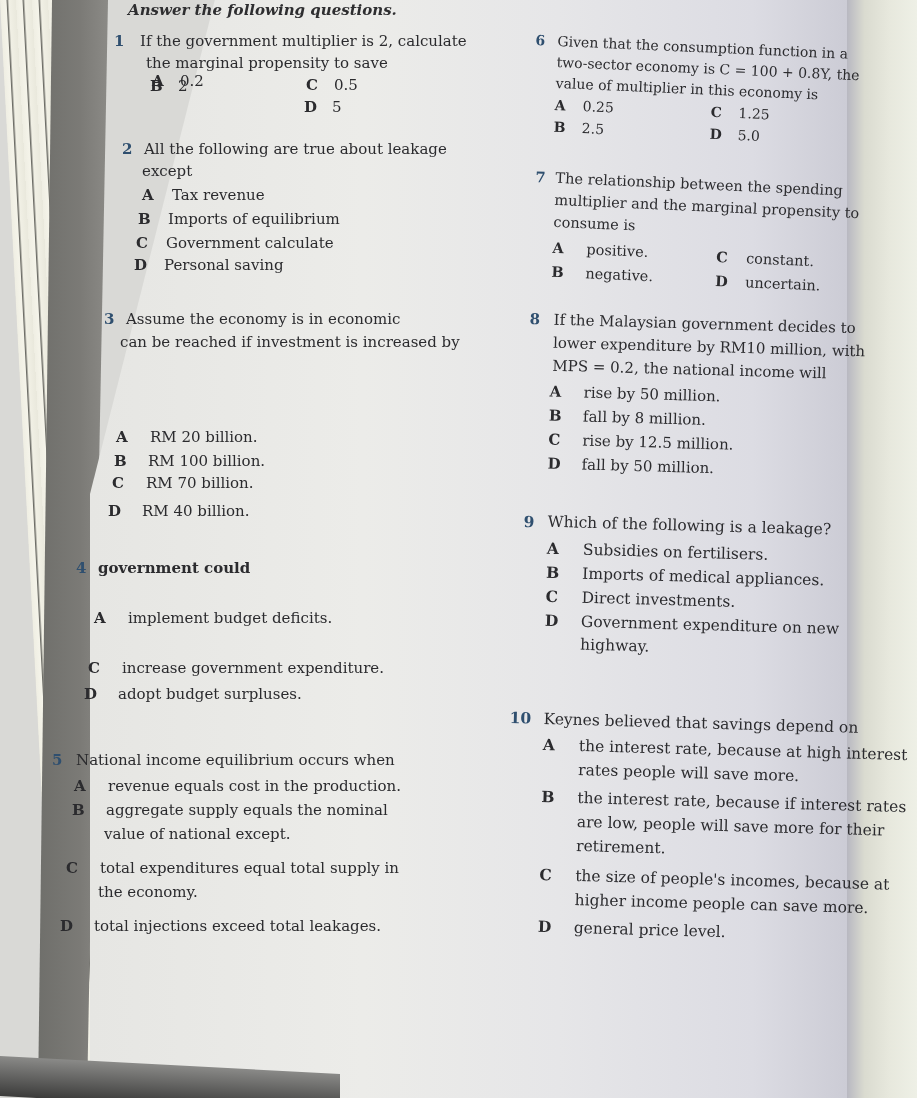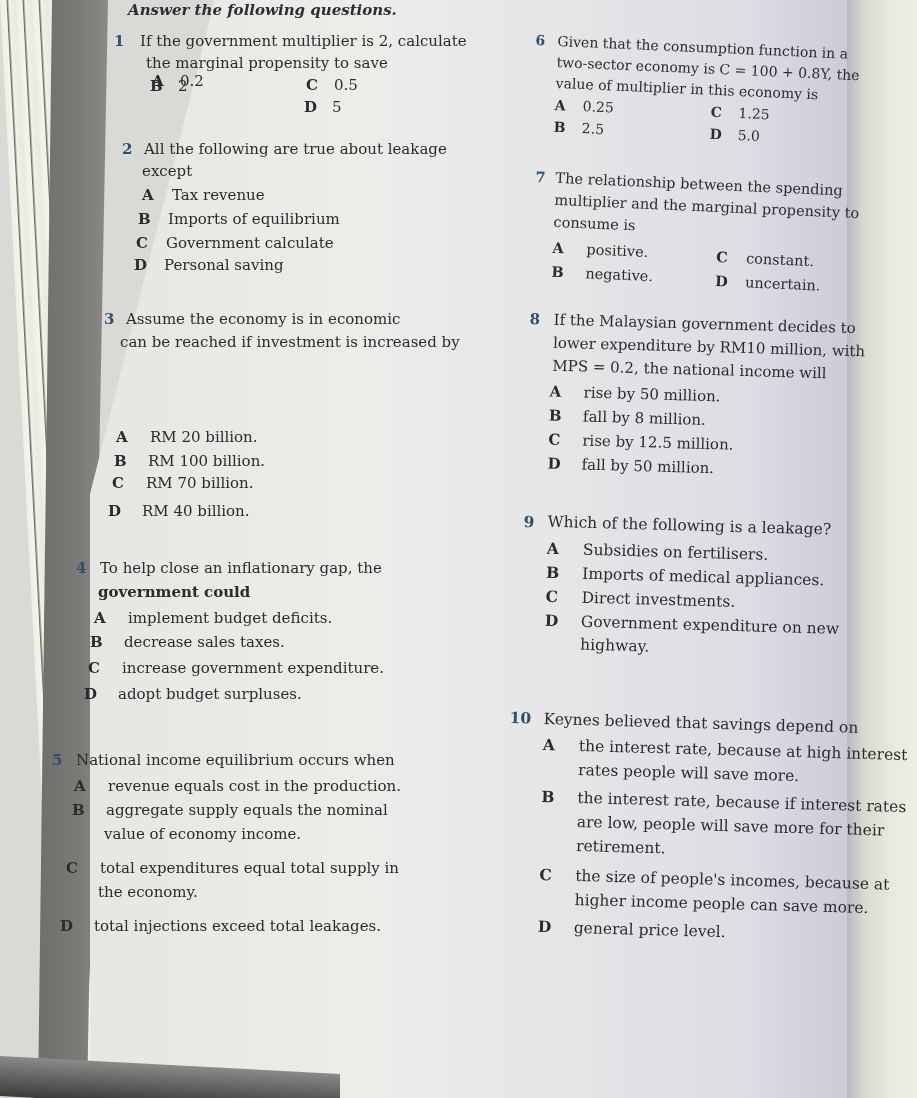--- a/index.html
+++ b/index.html
@@ -84,33 +84,31 @@
   <span class="stem" style="margin-left:22px;">Assume the economy is in economic</span>
   <span class="stem" style="margin-left:16px;">can be reached if investment is increased by</span>
   <div class="opt" style="left:12px; top:118px;"><span class="letter" style="width:34px;">A</span><span>RM 20 billion.</span></div>
   <div class="opt" style="left:10px; top:142px;"><span class="letter" style="width:34px;">B</span><span>RM 100 billion.</span></div>
   <div class="opt" style="left:8px; top:164px;"><span class="letter" style="width:34px;">C</span><span>RM 70 billion.</span></div>
   <div class="opt" style="left:4px; top:192px;"><span class="letter" style="width:34px;">D</span><span>RM 40 billion.</span></div>
 </div>
 
 <div class="q" style="left:76px; top:556px; width:400px; line-height:24px;">
   <span class="num" style="left:0; top:0;">4</span>
-  <span class="stem" style="margin-left:24px;">To help close an inflationary gap, the</span>
   <span class="stem" style="margin-left:22px;font-weight:bold;">government could</span>
   <div class="opt" style="left:18px; top:50px;"><span class="letter" style="width:34px;">A</span><span>implement budget deficits.</span></div>
-  <div class="opt" style="left:14px; top:74px;"><span class="letter" style="width:34px;">B</span><span>decrease sales taxes.</span></div>
   <div class="opt" style="left:12px; top:100px;"><span class="letter" style="width:34px;">C</span><span>increase government expenditure.</span></div>
   <div class="opt" style="left:8px; top:126px;"><span class="letter" style="width:34px;">D</span><span>adopt budget surpluses.</span></div>
 </div>
 
 <div class="q" style="left:52px; top:748px; width:420px; line-height:24px;">
   <span class="num" style="left:0; top:0;">5</span>
   <span class="stem" style="margin-left:24px;">National income equilibrium occurs when</span>
   <div class="opt" style="left:22px; top:26px;"><span class="letter" style="width:34px;">A</span><span>revenue equals cost in the production.</span></div>
-  <div class="opt" style="left:20px; top:50px;"><span class="letter" style="width:34px;">B</span><span>aggregate supply equals the nominal</span><br><span style="margin-left:32px;">value of economy income.</span></div>
+  <div class="opt" style="left:20px; top:50px;"><span class="letter" style="width:34px;">B</span><span>aggregate supply equals the nominal</span><br><span style="margin-left:32px;">value of national except.</span></div>
   <div class="opt" style="left:14px; top:108px;"><span class="letter" style="width:34px;">C</span><span>total expenditures equal total supply in</span><br><span style="margin-left:32px;">the economy.</span></div>
   <div class="opt" style="left:8px; top:166px;"><span class="letter" style="width:34px;">D</span><span>total injections exceed total leakages.</span></div>
 </div>
 
 <div class="q right" style="left:536px; top:30px; width:330px; font-size:14px; line-height:21px;">
   <span class="num" style="left:0; top:0;">6</span>
   <span class="stem" style="margin-left:22px;">Given that the consumption function in a</span>
   <span class="stem" style="margin-left:22px;">two-sector economy is C = 100 + 0.8Y, the</span>
   <span class="stem" style="margin-left:22px;">value of multiplier in this economy is</span>
   <div class="opt" style="left:22px; top:64px;"><span class="letter">A</span><span>0.25</span></div>

